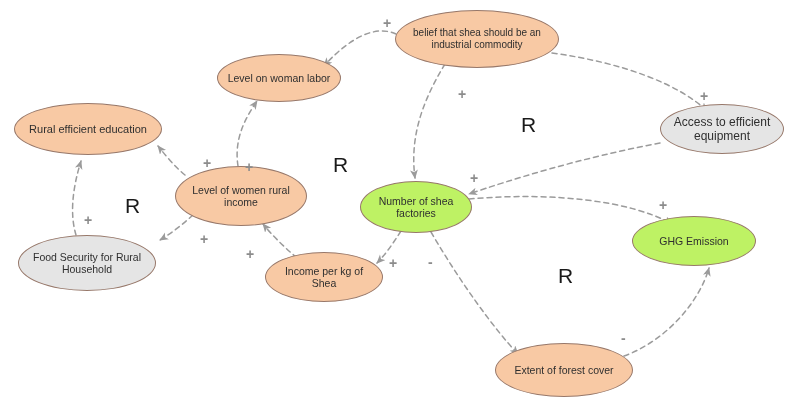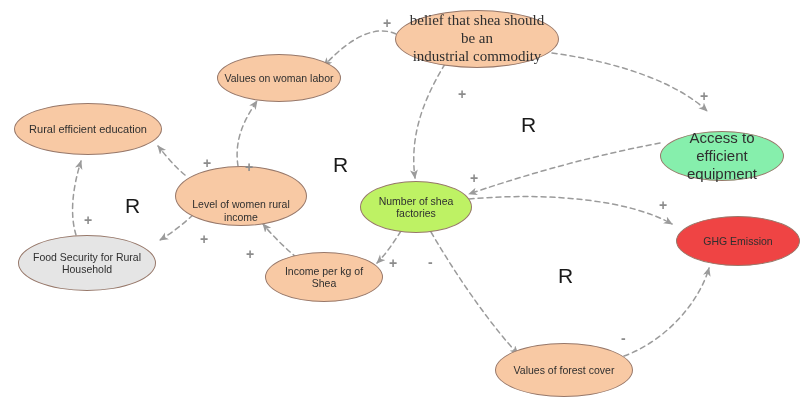--- a/index.html
+++ b/index.html
@@ -85,51 +85,51 @@
         <path d="M 193 215 C 183 224 172 233 160 240" fill="none" stroke="#9b9b9b" stroke-width="1.5" stroke-dasharray="5,4" stroke-linecap="round" marker-end="url(#arrowhead)"></path>
         <path d="M 76 235 C 70 215 72 190 81 161" fill="none" stroke="#9b9b9b" stroke-width="1.5" stroke-dasharray="5,4" stroke-linecap="round" marker-end="url(#arrowhead)"></path>
       </g>
   </svg>
 
   <div id="node-group">
       <div class="node" style="left: 14px; top: 103px; width: 148px; height: 52px; background: rgb(248, 201, 164); border: 1.3px solid rgb(151, 120, 106); font-size: 11px;">
         <span class="node-label">Rural efficient education</span>
       </div>
       <div class="node" style="left: 217px; top: 54px; width: 124px; height: 48px; background: rgb(248, 201, 164); border: 1.3px solid rgb(151, 120, 106); font-size: 10.5px;">
-        <span class="node-label">Values on woman labor</span>
+        <span class="node-label">Level on woman labor</span>
       </div>
-      <div class="node" style="left: 395px; top: 10px; width: 164px; height: 58px; background: rgb(248, 201, 164); border: 1.3px solid rgb(151, 120, 106); font-size: 15px; font-family: Liberation Serif, serif;">
+      <div class="node" style="left: 395px; top: 10px; width: 164px; height: 58px; background: rgb(248, 201, 164); border: 1.3px solid rgb(151, 120, 106); font-size: 10px;">
         <span class="node-label">belief that shea should be an
 industrial commodity</span>
       </div>
-      <div class="node" style="left: 660px; top: 131px; width: 124px; height: 50px; background: #86efac; border: 1.3px solid rgb(151, 120, 106); font-size: 15px;">
+      <div class="node" style="left: 660px; top: 104px; width: 124px; height: 50px; background: #e5e5e5; border: 1.3px solid rgb(151, 120, 106); font-size: 12px;">
         <span class="node-label">Access to efficient
 equipment</span>
       </div>
-      <div class="node" style="left: 175px; top: 166px; width: 132px; height: 60px; background: rgb(248, 201, 164); border: 1.3px solid rgb(151, 120, 106); font-size: 10.5px; align-items: flex-end;">
+      <div class="node" style="left: 175px; top: 166px; width: 132px; height: 60px; background: rgb(248, 201, 164); border: 1.3px solid rgb(151, 120, 106); font-size: 10.5px;">
         <span class="node-label">Level of women rural
 income</span>
       </div>
       <div class="node" style="left: 360px; top: 181px; width: 112px; height: 52px; background: #bef264; border: 1.3px solid rgb(151, 120, 106); font-size: 10.5px;">
         <span class="node-label">Number of shea
 factories</span>
       </div>
-      <div class="node" style="left: 676px; top: 216px; width: 124px; height: 50px; background: #ef4444; border: 1.3px solid rgb(151, 120, 106); font-size: 10.5px;">
+      <div class="node" style="left: 632px; top: 216px; width: 124px; height: 50px; background: #bef264; border: 1.3px solid rgb(151, 120, 106); font-size: 10.5px;">
         <span class="node-label">GHG Emission</span>
       </div>
       <div class="node" style="left: 18px; top: 235px; width: 138px; height: 56px; background: #e5e5e5; border: 1.3px solid rgb(151, 120, 106); font-size: 10.5px;">
         <span class="node-label">Food Security for Rural
 Household</span>
       </div>
       <div class="node" style="left: 265px; top: 252px; width: 118px; height: 50px; background: rgb(248, 201, 164); border: 1.3px solid rgb(151, 120, 106); font-size: 10.5px; justify-content: flex-end;">
         <span class="node-label">Income per kg of
 Shea</span>
       </div>
       <div class="node" style="left: 495px; top: 343px; width: 138px; height: 54px; background: rgb(248, 201, 164); border: 1.3px solid rgb(151, 120, 106); font-size: 10.5px;">
-        <span class="node-label">Values of forest cover</span>
+        <span class="node-label">Extent of forest cover</span>
       </div>
     </div>
   <div id="polarity-group">
       <span class="polarity" style="left: 383px; top: 16px; font-size: 14px; color: rgb(140, 140, 140);">+</span>
       <span class="polarity" style="left: 458px; top: 87px; font-size: 14px; color: rgb(140, 140, 140);">+</span>
       <span class="polarity" style="left: 700px; top: 89px; font-size: 14px; color: rgb(140, 140, 140);">+</span>
       <span class="polarity" style="left: 470px; top: 171px; font-size: 14px; color: rgb(140, 140, 140);">+</span>
       <span class="polarity" style="left: 389px; top: 256px; font-size: 14px; color: rgb(140, 140, 140);">+</span>
       <span class="polarity" style="left: 659px; top: 198px; font-size: 14px; color: rgb(140, 140, 140);">+</span>
       <span class="polarity" style="left: 428px; top: 255px; font-size: 14px; color: rgb(140, 140, 140);">-</span>

